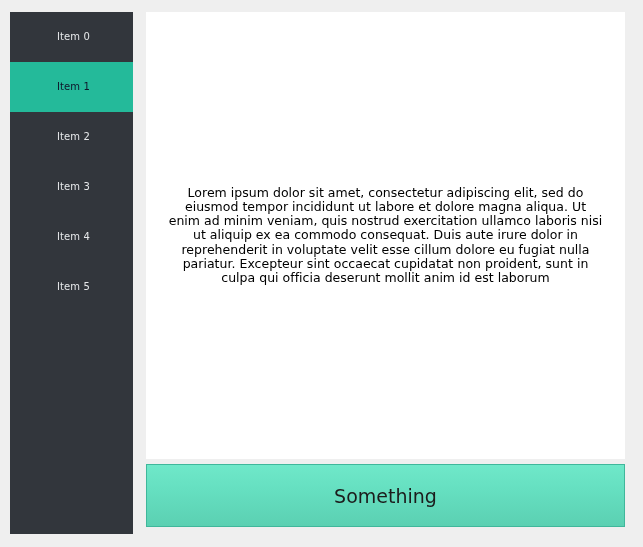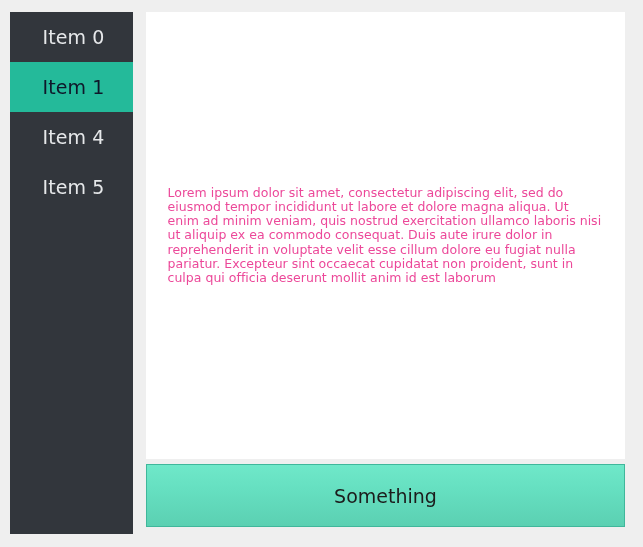--- a/index.html
+++ b/index.html
@@ -36,21 +36,21 @@
   }
 
   .sidebar-item {
     height: 50px;
     width: 100%;
     display: flex;
     align-items: center;
     justify-content: center;
     box-sizing: border-box;
     color: #e6e8ea;
-    font-size: 19px;
+    font-size: 10px;
     letter-spacing: 0.1px;
     background: #32363c;
     user-select: none;
   }
   .sidebar-item .sidebar-item-label {
     display: block;
     padding-left: 4px;
     line-height: 1;
   }
   .sidebar-item.selected {
@@ -76,24 +76,24 @@
     background: #ffffff;
     display: flex;
     align-items: center;
     justify-content: center;
     box-sizing: border-box;
   }
 
   #content-paragraph {
     width: 436px;
     margin: 0;
-    text-align: left;
+    text-align: center;
     font-size: 12.5px;
     line-height: 14.1px;
-    color: #ec4899;
+    color: #000000;
     letter-spacing: 0.02px;
   }
 
   #something-button {
     position: absolute;
     left: 0;
     top: 452px;
     width: 479px;
     height: 63px;
     box-sizing: border-box;
@@ -118,21 +118,27 @@
   <nav id="sidebar">
 
     <div class="sidebar-item">
       <span class="sidebar-item-label">Item 0</span>
     </div>
 
     <div class="sidebar-item selected">
       <span class="sidebar-item-label">Item 1</span>
     </div>
 
+    <div class="sidebar-item">
+      <span class="sidebar-item-label">Item 2</span>
+    </div>
 
+    <div class="sidebar-item">
+      <span class="sidebar-item-label">Item 3</span>
+    </div>
 
     <div class="sidebar-item">
       <span class="sidebar-item-label">Item 4</span>
     </div>
 
 
 
     <div class="sidebar-item">
       <span class="sidebar-item-label">Item 5</span>
     </div>

